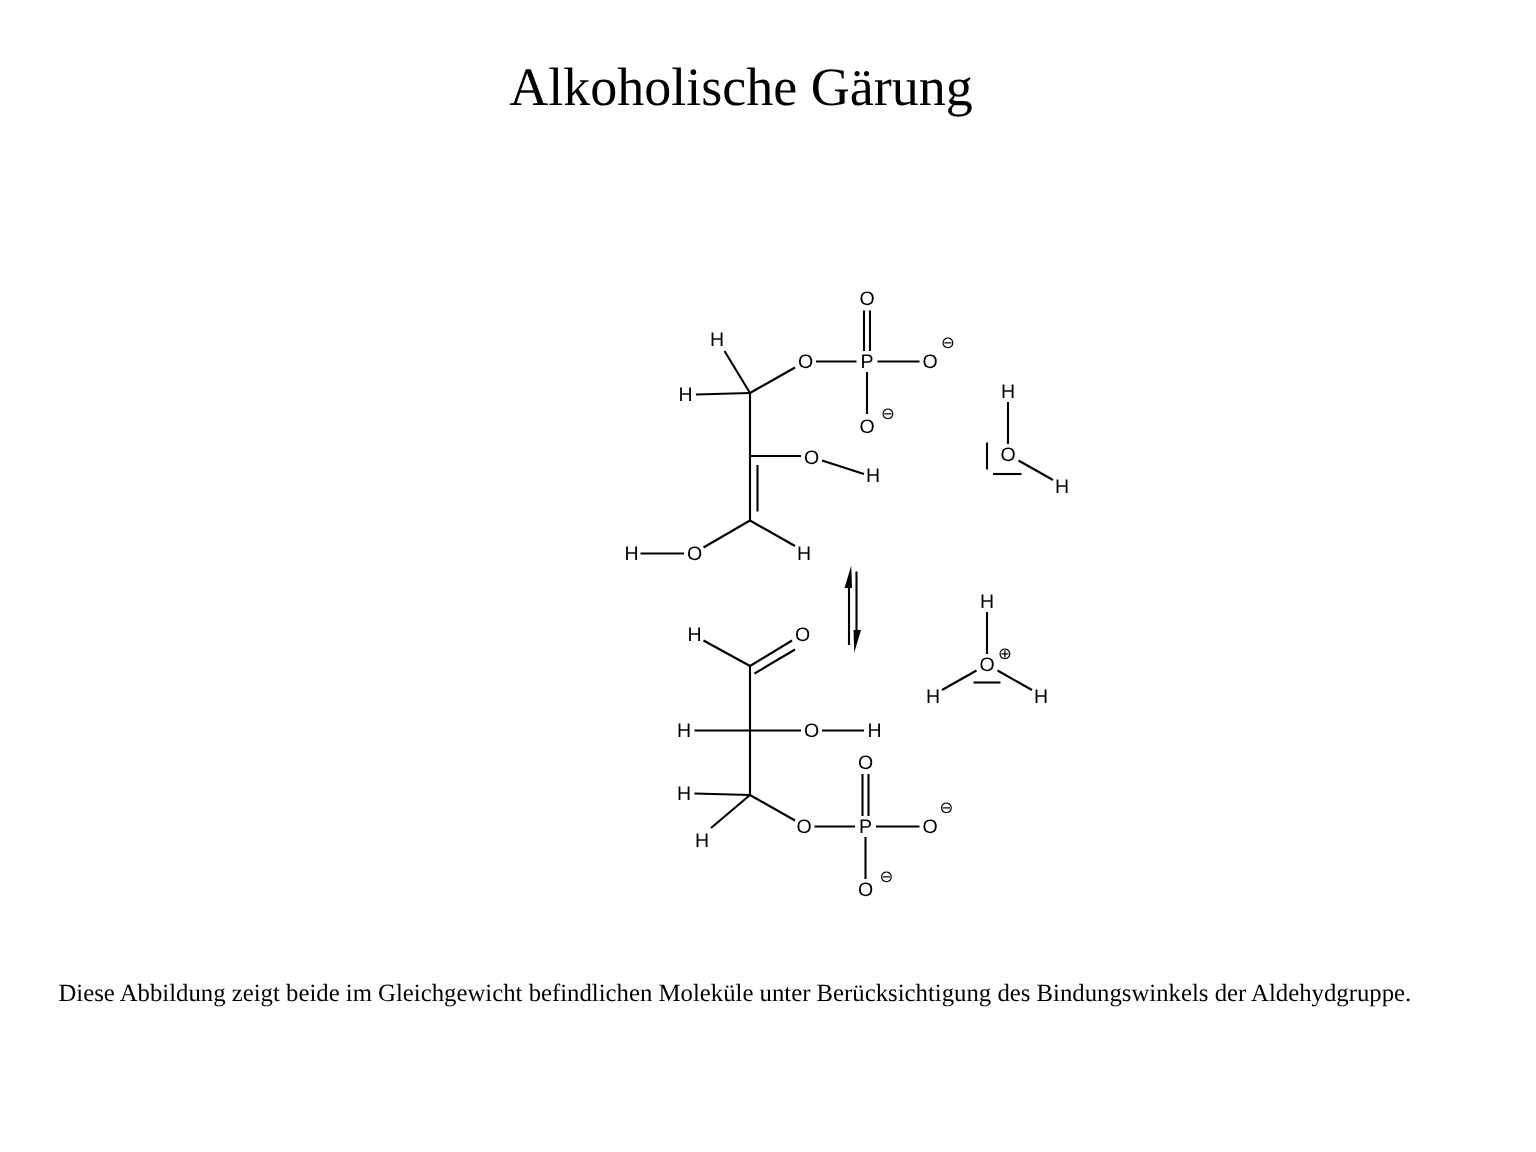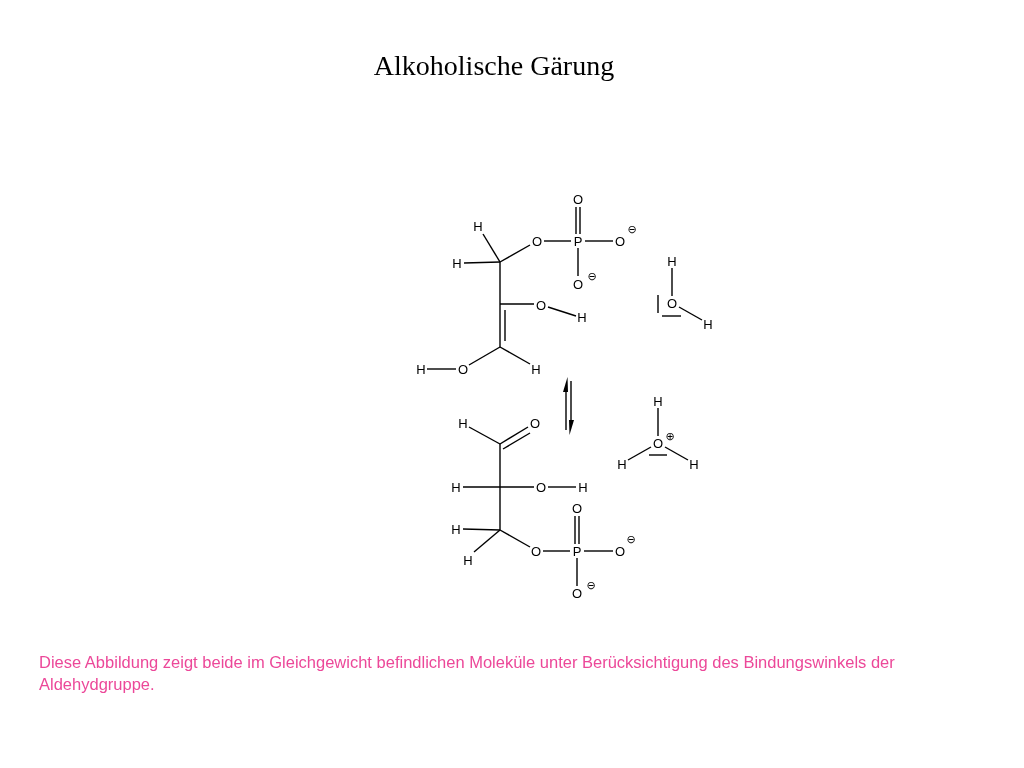--- a/index.html
+++ b/index.html
@@ -1,26 +1,26 @@
 <!DOCTYPE html>
 <html><head>
 <meta charset="utf-8">
 <style>
   html, body { margin: 0; padding: 0; background: #ffffff; }
   body { width: 1024px; height: 768px; position: relative; overflow: hidden; }
   .title {
-    position: absolute; left: 0; top: 50px; width: 988px;
+    position: absolute; left: 0; top: 37px; width: 988px;
     text-align: center;
     font-family: "Liberation Serif", serif;
-    font-size: 28px; color: #000000;
+    font-size: 36px; color: #000000;
   }
   .caption {
     position: absolute; left: 39px; top: 651px; width: 950px;
-    font-family: Liberation Sans, sans-serif;
-    font-size: 16.5px; line-height: 22px; color: #ec4899;
+    font-family: Liberation Serif, serif;
+    font-size: 16.5px; line-height: 22px; color: #000000;
   }
   svg.diagram { position: absolute; left: 0; top: 0; }
   svg text {
     font-family: "Liberation Sans", sans-serif;
     font-size: 13px; fill: #000000;
     text-anchor: middle; dominant-baseline: central;
   }
   svg text.charge { font-size: 11px; }
   svg line { stroke: #000000; stroke-width: 1.4; }
 </style>

